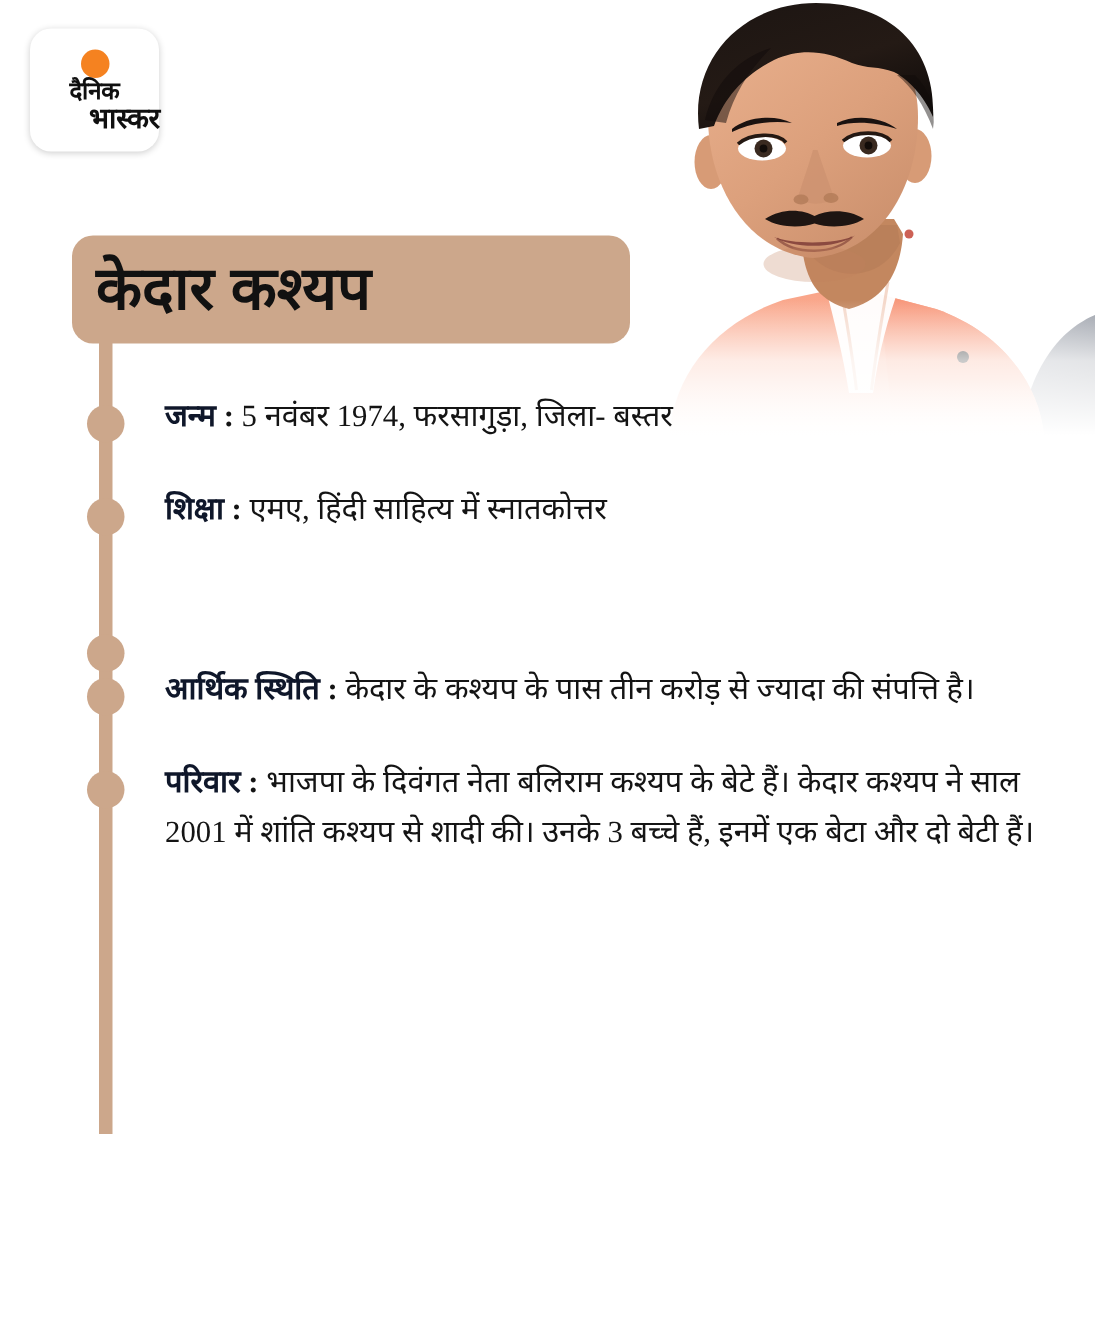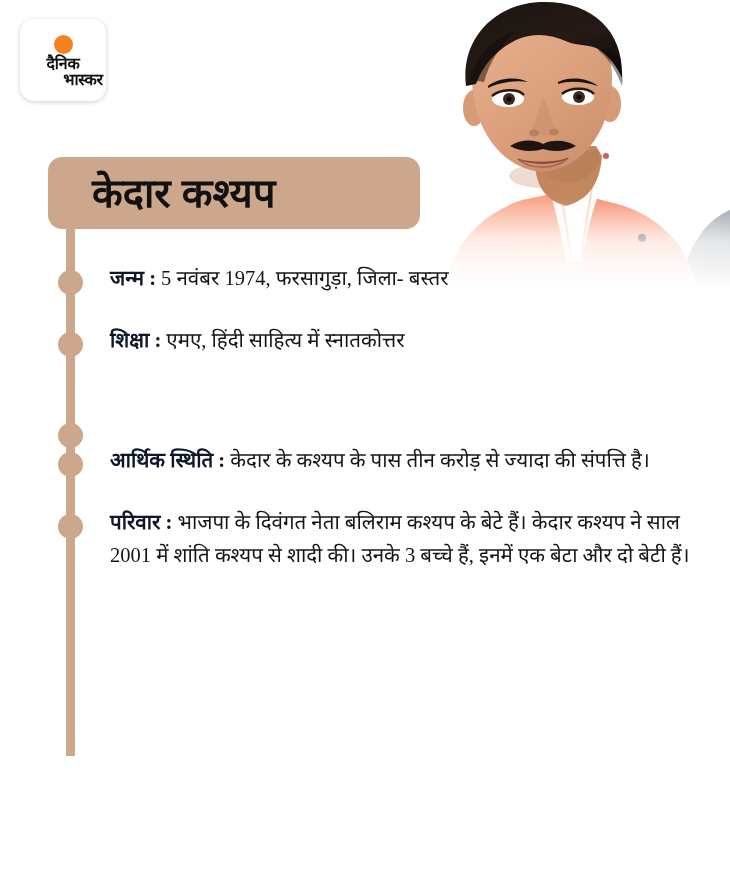--- a/index.html
+++ b/index.html
@@ -47,21 +47,21 @@
     margin-bottom: 2px;
   }
   .logo-text {
     text-align: center;
     line-height: 1.02;
     color: #101010;
     font-weight: 700;
     letter-spacing: -0.2px;
   }
   .logo-line-1 { font-size: 16px; display: block; }
-  .logo-line-2 { font-size: 16px; display: block; margin-left: 40px; }
+  .logo-line-2 { font-size: 19px; display: block; margin-left: 40px; }
 
   
   .photo-wrap {
     position: absolute;
     right: 0;
     top: 0;
     width: 320px;
     height: 290px;
     overflow: hidden;
   }
@@ -83,21 +83,21 @@
   .name-banner {
     position: absolute;
     left: 48px;
     top: 157px;
     width: 372px;
     height: 72px;
     background: #CCA78B;
     border-radius: 14px;
     display: flex;
     align-items: center;
-    padding-left: 44px;
+    padding-left: 16px;
     box-sizing: border-box;
     z-index: 4;
   }
   .name-banner-text {
     font-size: 40px;
     font-weight: 700;
     color: #111111;
     line-height: 1;
     white-space: nowrap;
   }

